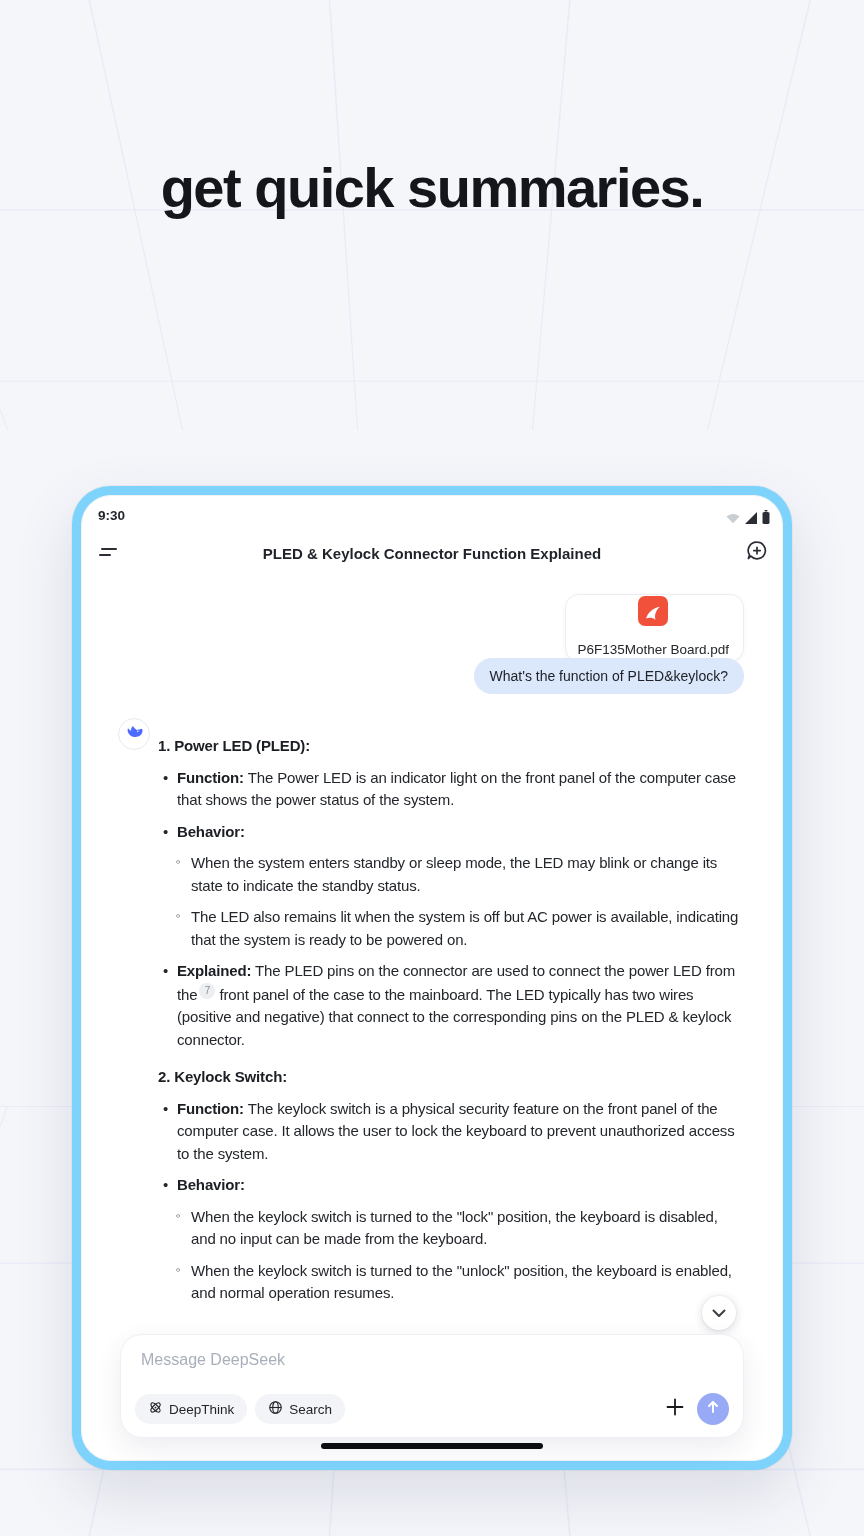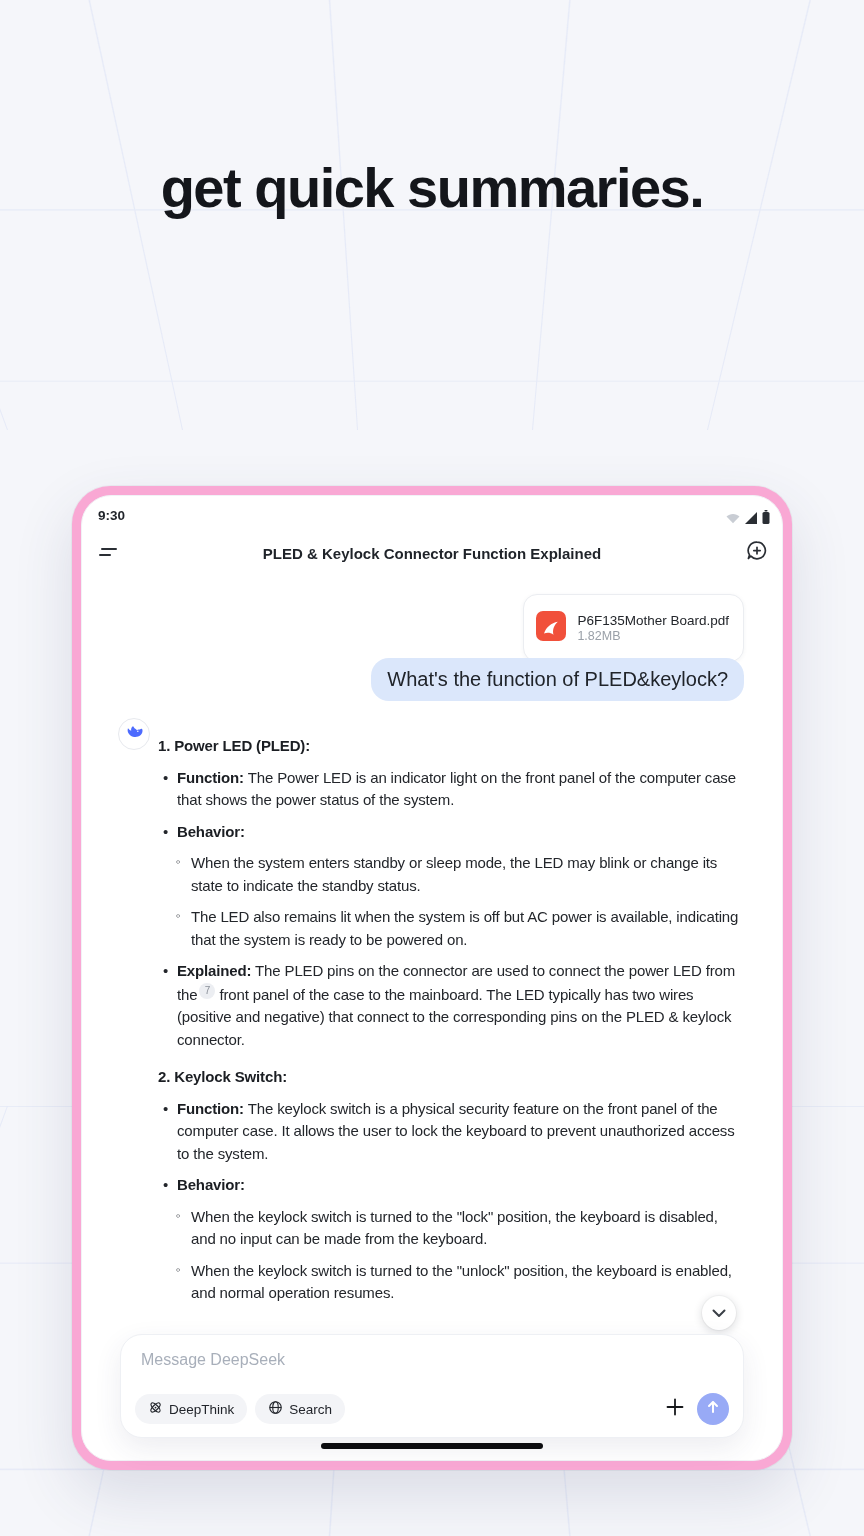--- a/index.html
+++ b/index.html
@@ -28,21 +28,21 @@
   
   .hero {
     position:absolute; top:152px; left:0; width:864px;
     text-align:center; font-weight:bold; font-size:56px; line-height:71px;
     letter-spacing:-1.5px; color:#14161b;
   }
 
   
   .phone {
     position:absolute; left:72px; top:486px; width:720px; height:984px;
-    background:#f9a8d4; border-radius:38px;
+    background:#7dd3fc; border-radius:38px;
     box-shadow:0 24px 60px rgba(55,65,105,.14), 0 0 0 1px rgba(25,30,50,.04);
   }
   .screen {
     position:absolute; inset:9px; border-radius:30px;
     border:1px solid #f1f2f6; background:#fff;
   }
 
   
   .status-time { position:absolute; left:26px; top:22px; font-size:13.5px; font-weight:bold; color:#1f2329; }
   .status-icons { position:absolute; right:22px; top:24px; display:flex; align-items:flex-end; gap:4px; }
@@ -53,30 +53,30 @@
     position:absolute; left:80px; right:80px; top:59px; text-align:center;
     font-size:15px; font-weight:bold; color:#1f2329; white-space:nowrap; overflow:hidden;
   }
   .newchat-btn { position:absolute; right:20px; top:52px; width:30px; height:30px; display:flex; align-items:center; justify-content:center; cursor:pointer; }
 
   
   .pdf-card {
     position:absolute; right:48px; top:108px; height:68px;
     display:flex; align-items:center; gap:10px; padding:0 14px 0 11px;
     background:#fff; border:1px solid #ebedf1; border-radius:14px;
-    box-shadow:0 1px 4px rgba(40,50,80,.05); cursor:pointer;
+    box-shadow:0 1px 4px rgba(40,50,80,.05); cursor:pointer;flex-direction:column;
   }
   .pdf-name { font-size:13.5px; color:#23262b; line-height:17px; }
   .pdf-size { font-size:12.5px; color:#9aa0a8; line-height:15px; }
 
   
   .user-bubble {
     position:absolute; right:48px; top:172px; max-width:420px;
     background:#dbe7fb; border-radius:18px; padding:10px 16px;
-    font-size:20px; color:#20242a; white-space:nowrap;
+    font-size:14px; color:#20242a; white-space:nowrap;
   }
 
   
   .avatar {
     position:absolute; left:46px; top:232px; width:32px; height:32px;
     border-radius:50%; border:1px solid #e7e9ee; background:#fff;
     display:flex; align-items:center; justify-content:center;
   }
   .answer {
     position:absolute; left:86px; top:234px; width:586px; height:618px;

